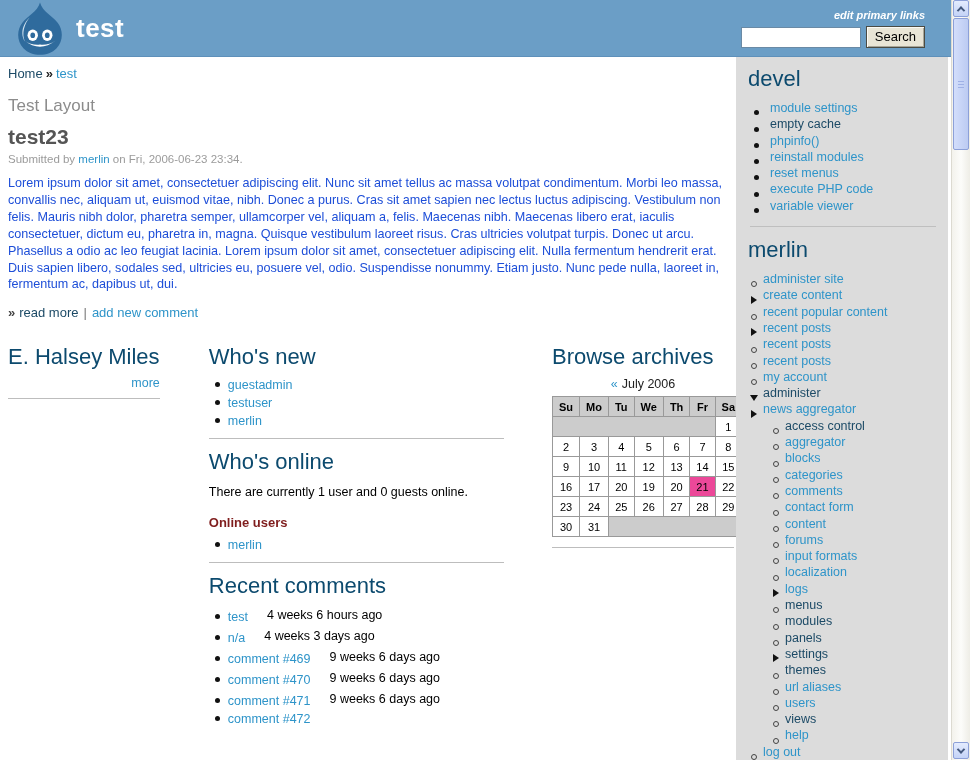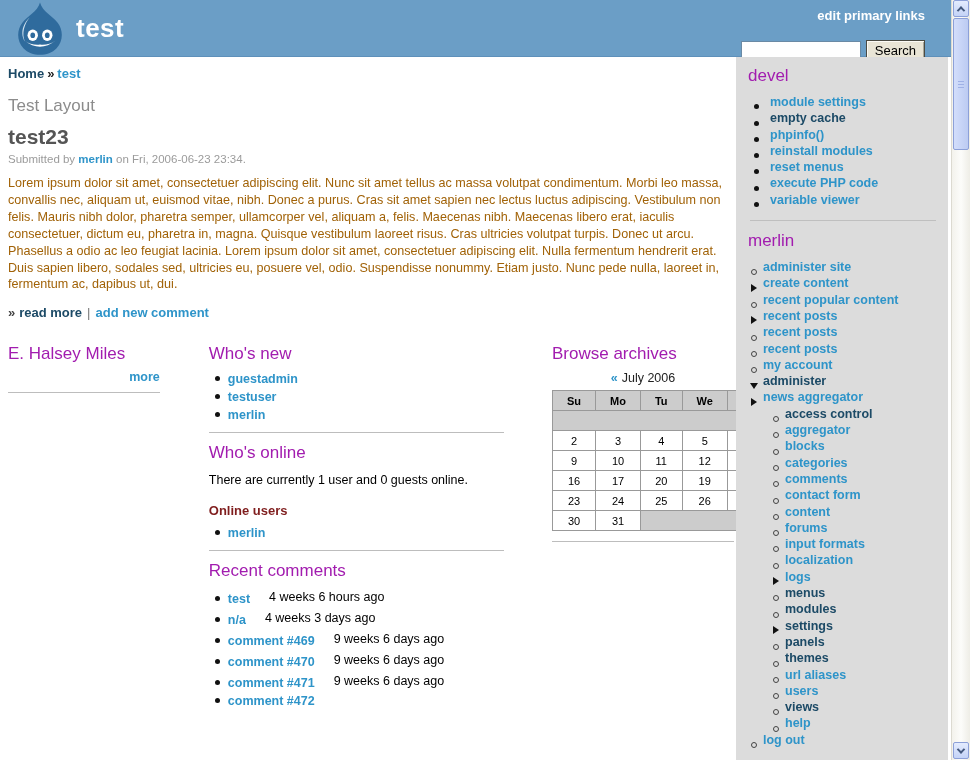--- a/index.html
+++ b/index.html
@@ -2,90 +2,90 @@
 <html><head>
 <meta charset="utf-8">
 <style>
   * { box-sizing: border-box; margin: 0; padding: 0; }
   html,body { width:970px; height:760px; overflow:hidden; }
   body {
     font-family: "Liberation Sans", "DejaVu Sans", sans-serif;
     background:#fff; color:#000; position:relative; font-size:12.5px;
   }
   a { text-decoration:none; cursor:pointer; }
-  .lnk { color:#2e94c9; font-weight:bold; }
+  .lnk { color:#2e94c9; font-weight:normal; }
   .lnk.dark { color:#1c4a66; }
 
   
   .header {
     position:absolute; top:0; left:0; width:951px; height:57px;
     background:#6b9ec6; border-bottom:1px solid #5e90ba;
   }
   .logo { position:absolute; left:14px; top:2px; width:52px; height:54px; }
   .site-name {
     position:absolute; left:76px; top:13px; color:#fff; font-weight:bold;
     font-size:26px; letter-spacing:0.5px;
   }
   .header-right { position:absolute; right:26px; top:8px; text-align:right; }
-  .edit-links { color:#fff; font-weight:bold; font-size:13px; display:inline-block; margin-bottom:17px; }
+  .edit-links { color:#fff; font-weight:bold; font-size:11px; display:inline-block; margin-bottom:5px;font-style:italic; }
   .search-row { display:flex; align-items:center; }
   .search-input {
     width:120px; height:21px; border:1px solid #6a8aa5; background:#fff;
     font-size:12px; padding:2px 4px; font-family:inherit;
   }
   .search-btn {
     height:22px; margin-left:5px; padding:1px 8px 2px; font-size:13px;
     background:#e9e5d6; border:1px solid #4b4b43; color:#000;
     box-shadow: inset 1px 1px 0 #fbfaf5, inset -1px -1px 0 #a8a699;
     font-family:inherit; cursor:pointer;
   }
 
   
   .main { position:absolute; top:58px; left:0; width:736px; padding:8px 2px 0 8px; }
   .breadcrumb { font-size:13px; font-weight:bold; color:#333; }
   .breadcrumb .sep { color:#222; font-weight:bold; padding:0 3px; }
   .page-title { font-size:17px; font-weight:normal; color:#8c8c8c; margin-top:15px; }
   .node-title { font-size:21px; font-weight:bold; color:#555; margin-top:9px; }
   .submitted { font-size:11.5px; color:#9b9b9b; margin-top:4px; }
   .submitted .lnk { font-size:11.5px; }
-  .node-body { margin-top:10px; width:726px; font-size:12.6px; line-height:16.9px; color:#a16207; }
+  .node-body { margin-top:10px; width:726px; font-size:12.6px; line-height:16.9px; color:#1d4ed8; }
   .node-links { margin-top:12px; font-size:13px; }
   .node-links .marker { color:#444; font-weight:bold; margin-right:4px; }
   .node-links .pipe { color:#777; padding:0 5px; font-weight:normal; }
 
   
   .cols { display:flex; margin-top:24px;gap:41px; }
   .col1 { width:180px; }
   .col2 { width:350px; margin-left:8px; }
   .col3 { width:182px; margin-left:7px; }
-  .block-title { font-size:17px; font-weight:normal; color:#a21caf; }
+  .block-title { font-size:22px; font-weight:normal; color:#0c4a6e; }
   .more-row { text-align:right; margin-top:6px; font-size:12.5px; }
   .rule { border:none; border-top:1px solid #bdbdbd; margin:10px 0; }
   .col1 .rule { margin-top:8px; }
 
   ul.plain { list-style:none; margin-top:8px; }
   ul.plain li { display:flex; align-items:baseline; margin-bottom:4px; line-height:14px; }
   .m-disc { width:5px; height:5px; border-radius:50%; background:#111; flex:0 0 5px; margin:0 8px 1px 6px; align-self:center; }
   .online-text { margin-top:10px; font-size:12.5px; }
   .online-sub { margin-top:16px; font-size:13px; font-weight:bold; color:#7f1d1d; }
   .comments-list li { display:block; margin-bottom:5px; }
   .comments-list .c-head { display:flex; align-items:center; line-height:14px; }
   .comments-list .c-age { margin-left:19px; font-size:12.5px; line-height:14px; margin-top:1px; }
 
   
   .cal-caption { text-align:center; margin-top:7px; font-size:12.5px; color:#222; }
   .cal-caption .lnk { margin-right:4px; }
   table.calendar { border-collapse:collapse; margin-top:5px; width:182px; }
   table.calendar th, table.calendar td {
-    border:1px solid #999; font-size:11px; text-align:center; padding:3px 14px; height:20px;
+    border:1px solid #999; font-size:11px; text-align:center; padding:3px 6px; height:20px;
   }
   table.calendar th { background:#ccc; font-weight:bold; color:#000; }
   table.calendar td { background:#fff; color:#000; width:26px; }
   table.calendar td.empty { background:#ccc; }
-  table.calendar td.sel { background:#a3a3a3; }
+  table.calendar td.sel { background:#ec4899; }
 
   
   .sidebar {
     position:absolute; top:57px; left:736px; width:212px; height:703px;
     background:#dcdcdc; padding:9px 10px 0 12px; overflow:hidden;
   }
   .sidebar .block-title { margin-bottom:8px; }
   .sidebar ul { list-style:none; }
   .sidebar li { display:flex; align-items:flex-end; line-height:16.3px; }
   .sidebar li.lvl1 { padding-left:22px; }
@@ -495,29 +495,29 @@
           <a class="lnk dark">menus</a>
         </li>
         <li class="lvl1">
           <span class="bullet">
             <span class="m-leaf"></span>
           </span>
           <a class="lnk dark">modules</a>
         </li>
         <li class="lvl1">
           <span class="bullet">
+            <span class="m-leaf"></span>
+          </span>
+          <a class="lnk dark">panels</a>
+        </li>
+        <li class="lvl1">
+          <span class="bullet">
             <span class="m-collapsed"></span>
           </span>
           <a class="lnk dark">settings</a>
-        </li>
-        <li class="lvl1">
-          <span class="bullet">
-            <span class="m-leaf"></span>
-          </span>
-          <a class="lnk dark">panels</a>
         </li>
         <li class="lvl1">
           <span class="bullet">
             <span class="m-leaf"></span>
           </span>
           <a class="lnk dark">themes</a>
         </li>
         <li class="lvl1">
           <span class="bullet">
             <span class="m-leaf"></span>

